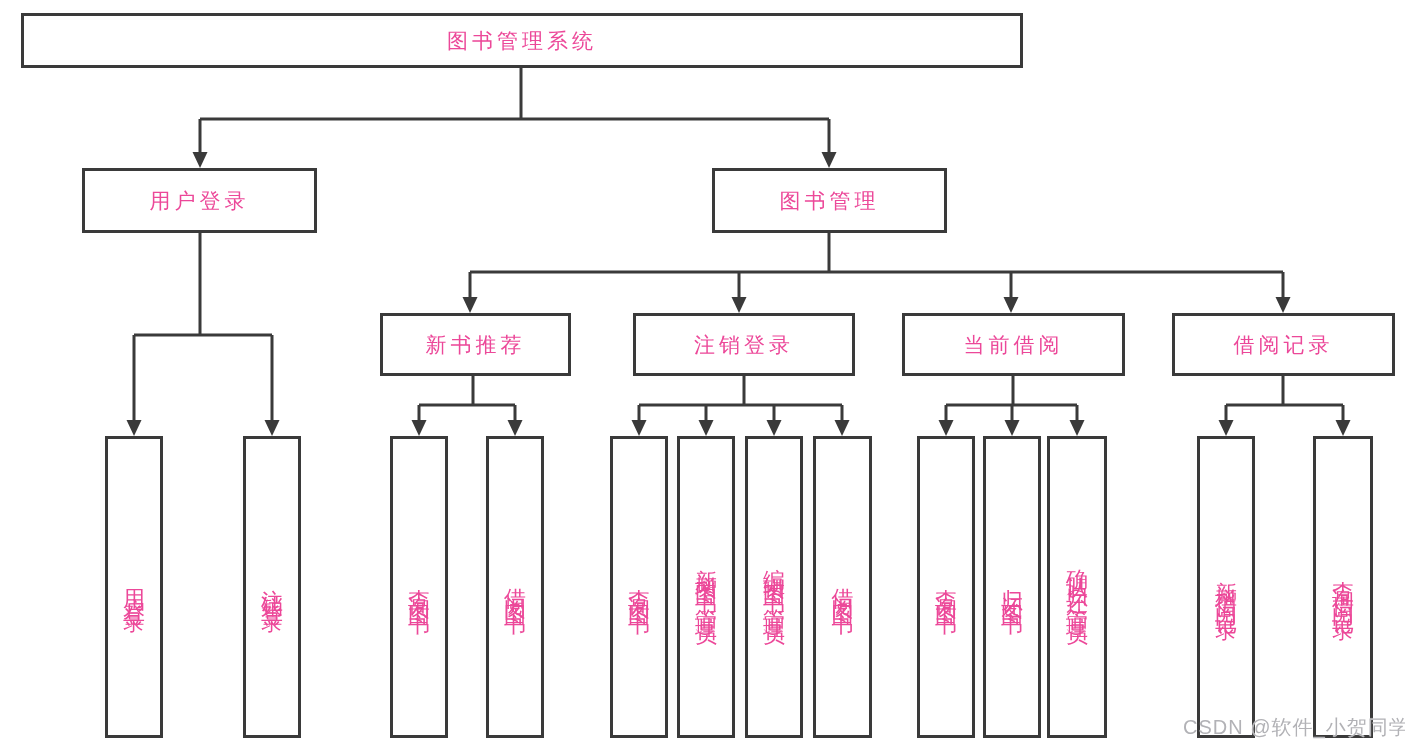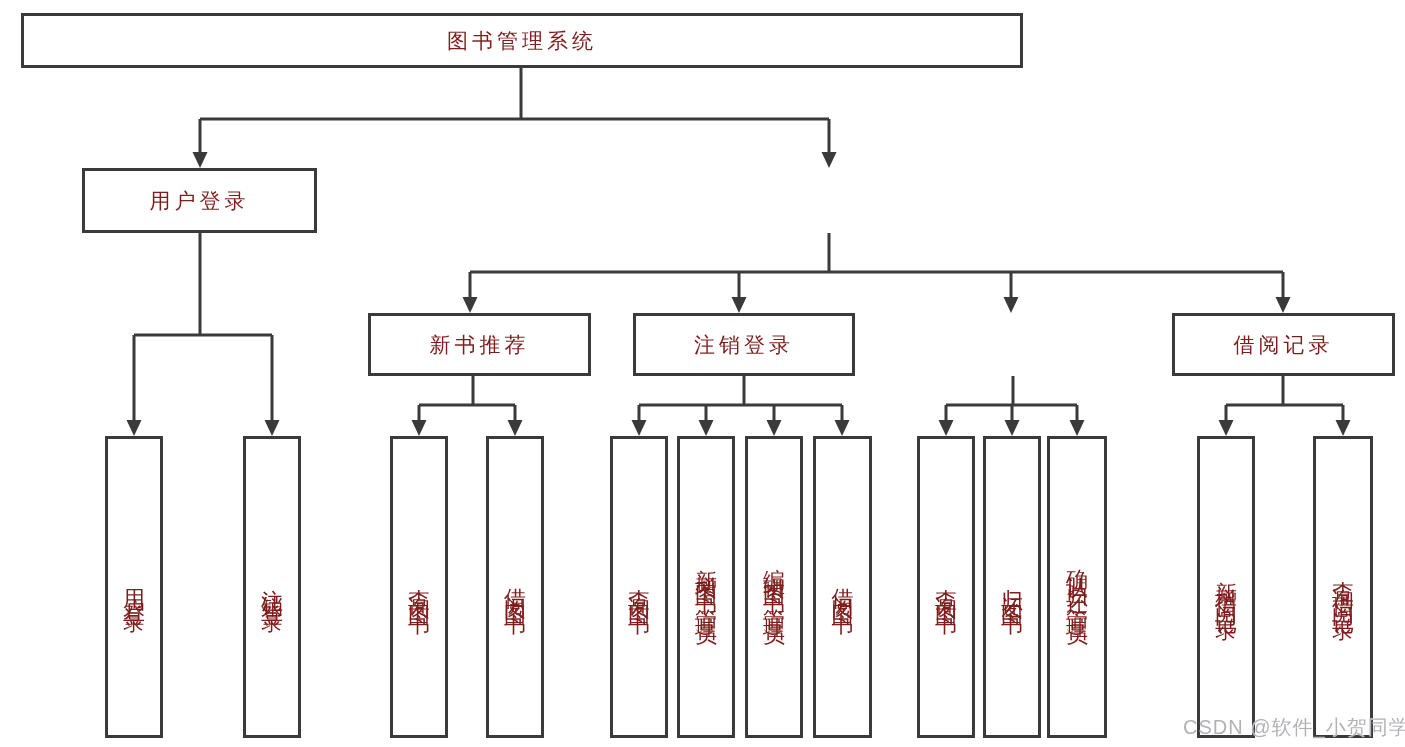--- a/index.html
+++ b/index.html
@@ -3,21 +3,21 @@
 <meta charset="utf-8">
 <style>
   html,body{margin:0;padding:0;background:#ffffff;}
   .canvas{
     position:relative;width:1405px;height:747px;background:#ffffff;
     font-family:"Liberation Sans","DejaVu Sans",sans-serif;overflow:hidden;
   }
   .node{
     position:absolute;border:3px solid #3a3a3a;background:#ffffff;
     display:flex;align-items:center;justify-content:center;
-    color:#7f1d1d;box-sizing:border-box;text-align:center;
+    color:#ec4899;box-sizing:border-box;text-align:center;
   }
   .h{font-size:21px;letter-spacing:4px;white-space:nowrap;}
   .v{
     writing-mode:vertical-rl;font-size:22px;letter-spacing:8px;
     line-height:1;padding:6px 0;
   }
   .wires{position:absolute;left:0;top:0;pointer-events:none;}
   .watermark{
     position:absolute;left:1183px;top:714px;font-size:20px;
     color:#b2b2b6;letter-spacing:1px;white-space:nowrap;z-index:5;
@@ -58,23 +58,25 @@
       <polygon points="1004.5,420 1019.5,420 1012,436"></polygon>
       <polygon points="1069.5,420 1084.5,420 1077,436"></polygon>
       <polygon points="1218.5,420 1233.5,420 1226,436"></polygon>
       <polygon points="1335.5,420 1350.5,420 1343,436"></polygon>
     </g>
   </svg>
 
   <div class="node h" style="left:21px;top:13px;width:1002px;height:55px">图书管理系统</div>
 
   <div class="node h" style="left:82px;top:168px;width:235px;height:65px">用户登录</div>
+  <div class="node h" style="left:712px;top:168px;width:235px;height:65px">图书管理</div>
 
-  <div class="node h" style="left:368px;top:313px;width:223px;height:63px">新书推荐</div>
+  <div class="node h" style="left:380px;top:313px;width:191px;height:63px">新书推荐</div>
   <div class="node h" style="left:633px;top:313px;width:222px;height:63px">注销登录</div>
+  <div class="node h" style="left:902px;top:313px;width:223px;height:63px">当前借阅</div>
   <div class="node h" style="left:1172px;top:313px;width:223px;height:63px">借阅记录</div>
 
   <div class="node v" style="left:105px;top:436px;width:58px;height:302px">用户登录</div>
   <div class="node v" style="left:243px;top:436px;width:58px;height:302px">注销登录</div>
 
   <div class="node v" style="left:390px;top:436px;width:58px;height:302px">查询图书</div>
   <div class="node v" style="left:486px;top:436px;width:58px;height:302px">借阅图书</div>
 
   <div class="node v" style="left:610px;top:436px;width:58px;height:302px">查询图书</div>
   <div class="node v" style="left:677px;top:436px;width:58px;height:302px">新增图书（管理员）</div>

